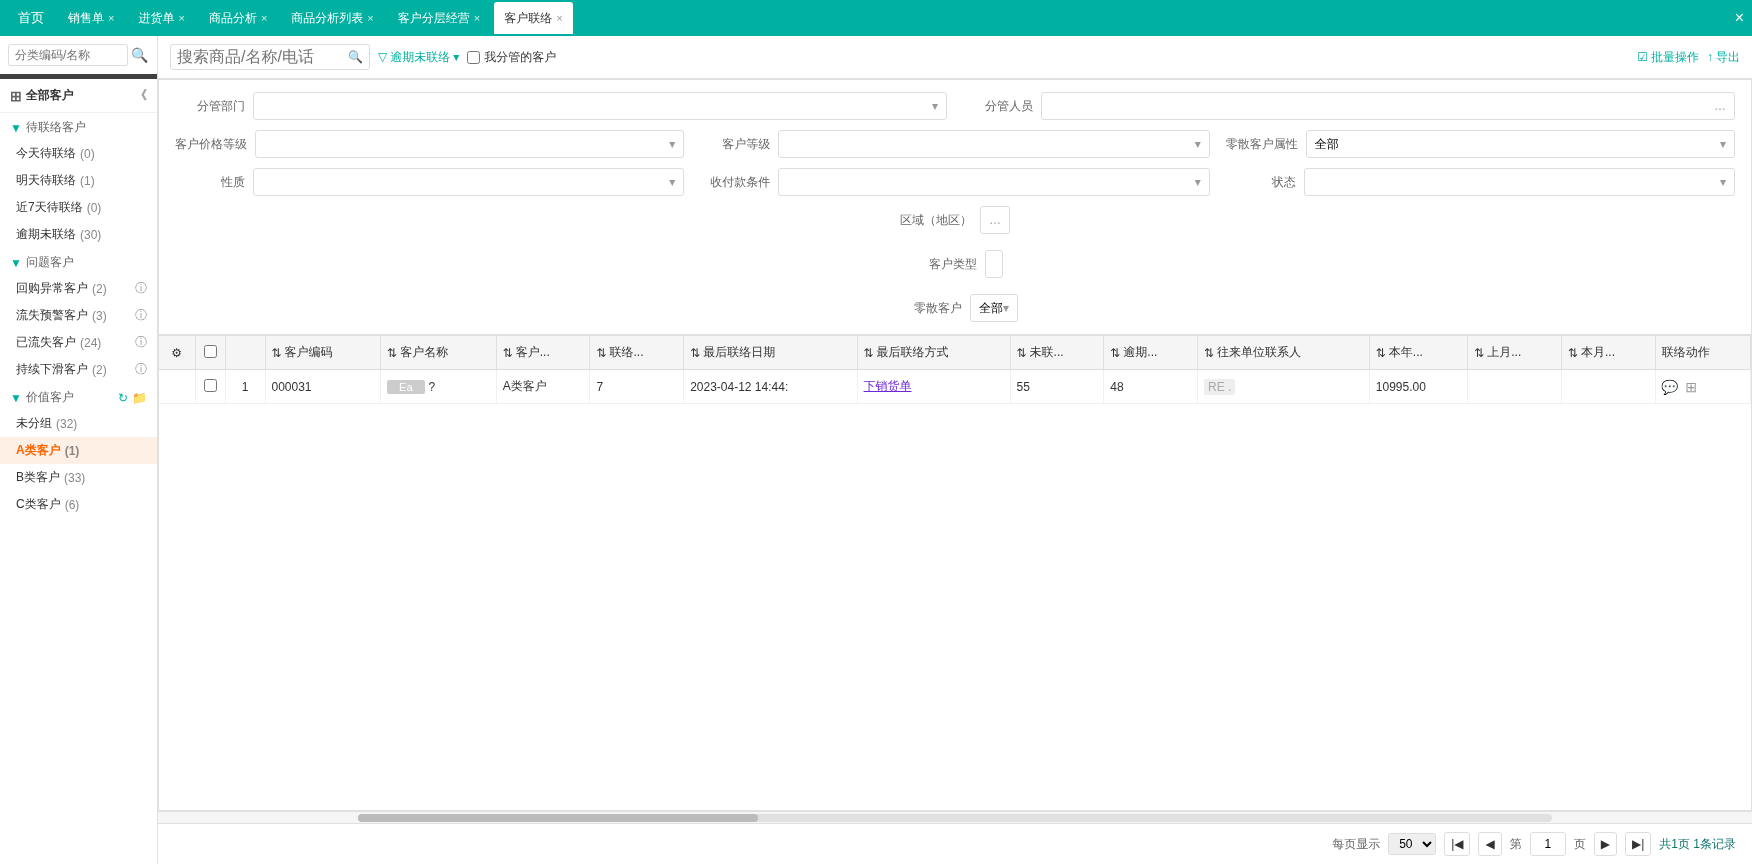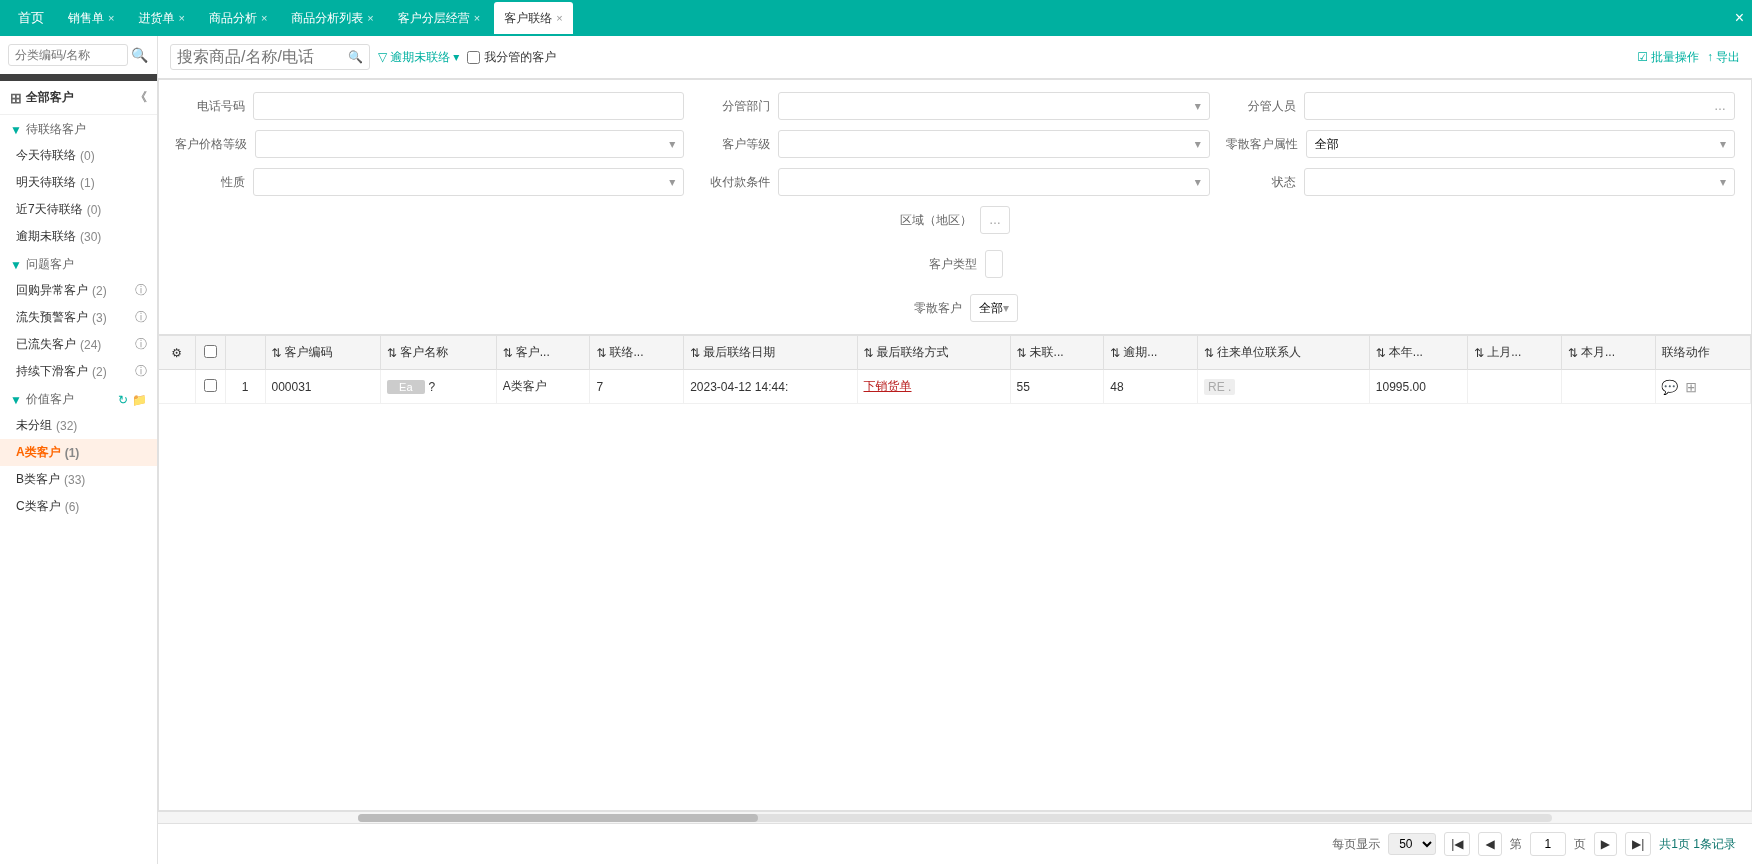--- a/index.html
+++ b/index.html
@@ -41,21 +41,21 @@
     .sidebar {
       width: 158px;
       background: white;
       border-right: 1px solid #e0e0e0;
       display: flex;
       flex-direction: column;
       overflow-y: auto;
     }
     .sidebar-search {
       padding: 8px;
-      border-bottom: 7px solid #404040;
+      border-bottom: 5px solid #404040;
       display: flex;
       align-items: center;
       gap: 4px;
     }
     .sidebar-search input {
       border: 1px solid #ddd;
       border-radius: 3px;
       padding: 3px 6px;
       width: 100%;
       font-size: 12px;
@@ -278,21 +278,21 @@
     td {
       padding: 8px 6px;
       border-bottom: 1px solid #f0f0f0;
       border-right: 1px solid #f0f0f0;
       color: #333;
       white-space: nowrap;
     }
     .col-num { width: 40px; text-align: center; }
     .col-check { width: 30px; text-align: center; }
     .col-settings { width: 36px; text-align: center; }
-    .link-text { color: #b91c1c; cursor: pointer; text-decoration: underline; }
+    .link-text { color: #6d28d9; cursor: pointer; text-decoration: underline; }
     .action-icons { display: flex; gap: 6px; }
     .action-icon { color: #999; cursor: pointer; font-size: 14px; }
     .customer-name-cell { display: flex; align-items: center; gap: 4px; }
     .name-badge { background: #ccc; color: white; border-radius: 2px; padding: 1px 12px; font-size: 11px; }
 
     
     .scrollbar-area {
       height: 12px;
       background: #f5f5f5;
       border-top: 1px solid #e0e0e0;
@@ -498,24 +498,20 @@
         </div>
       </div>
     </div>
 
     <div class="filter-panel">
       <div style="display:flex;gap:8px;">
         <div style="flex:1;">
 
           <div class="filter-row">
             <div class="filter-field">
-              <span class="filter-label">电话号码</span>
-              <input class="filter-input" type="text" style="">
-            </div>
-            <div class="filter-field">
               <span class="filter-label">分管部门</span>
               <div class="filter-select">
                 <span></span>
                 <span class="arrow">▾</span>
               </div>
             </div>
             <div class="filter-field">
               <span class="filter-label">分管人员</span>
               <div class="filter-select">
                 <span></span>

